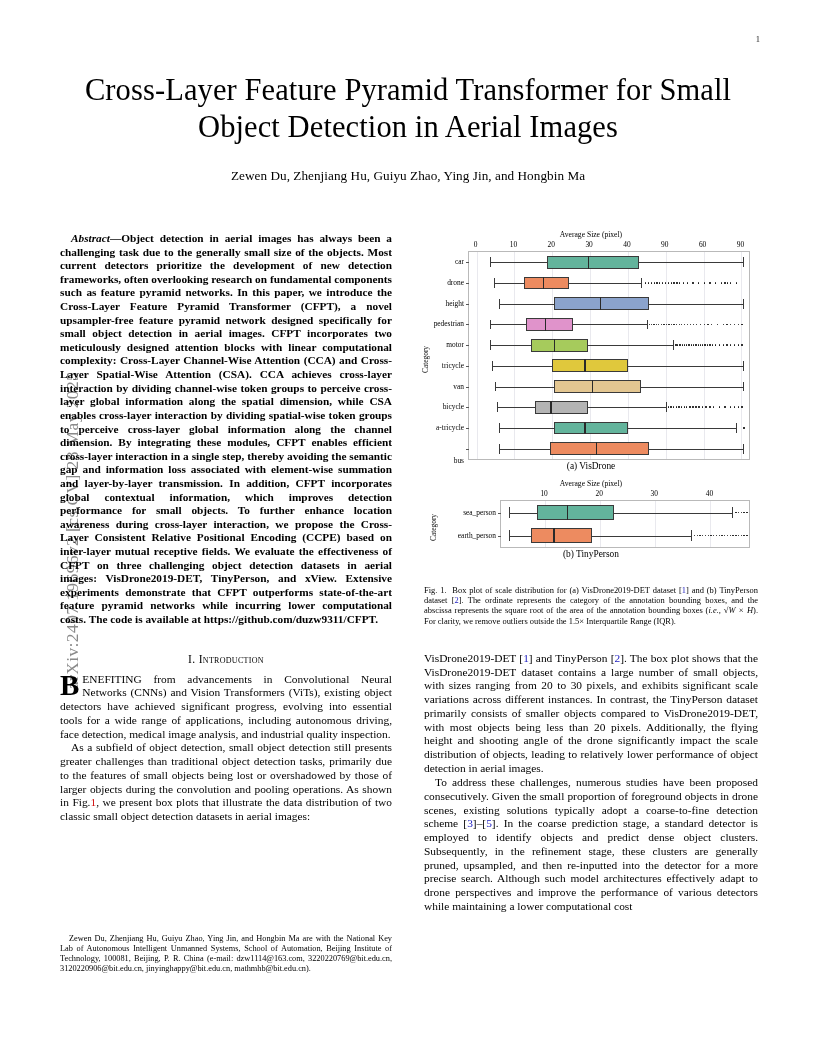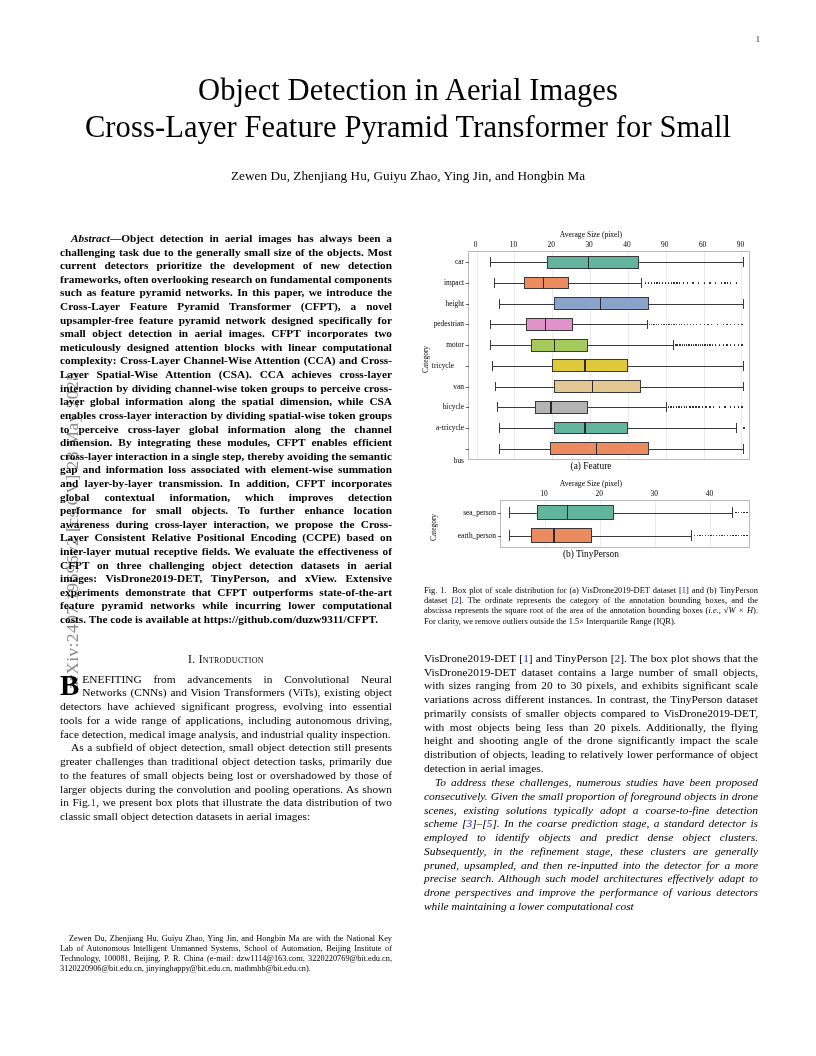--- a/index.html
+++ b/index.html
@@ -48,21 +48,21 @@
   #col-right { position:absolute; left:424px; top:232px; width:334px; }
 
   p.body {
     margin:0 0 0 0;
     font-size:11.4px;
     line-height:1.205;
     text-align:justify;
     text-indent:11px;
     hyphens:auto;
   }
-  p.body + p.body { margin-top:0.5px;font-style:italic; }
+  p.body + p.body { margin-top:0.5px; }
   p.abs {
     font-weight:bold;
     font-size:11.3px;
     line-height:1.205;
     text-align:justify;
     text-indent:11px;
     margin:0;
   }
   .abs-lead { font-style:italic; font-weight:bold; }
   .idx-lead { font-style:italic; font-weight:bold; }
@@ -146,22 +146,22 @@
 <body>
 
 <div class="page">
 
   <div id="arxiv-stamp">arXiv:2407.19696v2  [cs.CV]  28 May 2025</div>
 
   <div id="page-number">1</div>
 
   <div id="title-block">
     <div id="paper-title">
+      <div>Cross-Layer Feature Pyramid Transformer for Small</div>
       <div>Object Detection in Aerial Images</div>
-      <div>Cross-Layer Feature Pyramid Transformer for Small</div>
     </div>
     <div id="authors">Zewen Du, Zhenjiang Hu, Guiyu Zhao, Ying Jin, and Hongbin Ma</div>
   </div>
 
   <div id="col-left">
     <p class="abs"><span class="abs-lead">Abstract</span><span>—</span><span>Object detection in aerial images has always been a challenging task due to the generally small size of the objects. Most current detectors prioritize the development of new detection frameworks, often overlooking research on fundamental components such as feature pyramid networks. In this paper, we introduce the Cross-Layer Feature Pyramid Transformer (CFPT), a novel upsampler-free feature pyramid network designed specifically for small object detection in aerial images. CFPT incorporates two meticulously designed attention blocks with linear computational complexity: Cross-Layer Channel-Wise Attention (CCA) and Cross-Layer Spatial-Wise Attention (CSA). CCA achieves cross-layer interaction by dividing channel-wise token groups to perceive cross-layer global information along the spatial dimension, while CSA enables cross-layer interaction by dividing spatial-wise token groups to perceive cross-layer global information along the channel dimension. By integrating these modules, CFPT enables efficient cross-layer interaction in a single step, thereby avoiding the semantic gap and information loss associated with element-wise summation and layer-by-layer transmission. In addition, CFPT incorporates global contextual information, which improves detection performance for small objects. To further enhance location awareness during cross-layer interaction, we propose the Cross-Layer Consistent Relative Positional Encoding (CCPE) based on inter-layer mutual receptive fields. We evaluate the effectiveness of CFPT on three challenging object detection datasets in aerial images: VisDrone2019-DET, TinyPerson, and xView. Extensive experiments demonstrate that CFPT outperforms state-of-the-art feature pyramid networks while incurring lower computational costs. The code is available at https://github.com/duzw9311/CFPT.</span></p>
 
 
     <h2 class="section"><span class="num">I.</span>&nbsp;<span>Introduction</span></h2>
 
@@ -356,33 +356,33 @@
           <div class="tickmark" style="left: -3px; top: 175.95px;"></div>
           <div class="bp-whisker-line" style="left: 30.2703px; width: 244.054px; top: 196.65px;"></div>
           <div class="bp-cap" style="left: 30.2703px; top: 191.773px; height: 9.75384px;"></div>
           <div class="bp-cap" style="left: 274.324px; top: 191.773px; height: 9.75384px;"></div>
           <div class="bp-box" style="left: 81.3514px; width: 98.3784px; top: 190.233px; height: 12.834px; background: rgb(237, 139, 96);"></div>
           <div class="bp-median" style="left: 126.757px; top: 190.233px; height: 12.834px;"></div>
           <div class="tickmark" style="left: -3px; top: 196.65px;"></div>
         </div>
       <div id="plot-a-cats" style="position: absolute; left: 0px; top: 0px; width: 334px; height: 0px;">
           <div class="cat-label" style="top: 21.35px; right: 294px;">car</div>
-          <div class="cat-label" style="top: 42.05px; right: 294px;">impact</div>
+          <div class="cat-label" style="top: 42.05px; right: 294px;">drone</div>
           <div class="cat-label" style="top: 62.75px; right: 294px;">height</div>
           <div class="cat-label" style="top: 83.45px; right: 294px;">pedestrian</div>
           <div class="cat-label" style="top: 104.15px; right: 294px;">motor</div>
-          <div class="cat-label" style="top: 124.85px; right: 304px;">tricycle</div>
+          <div class="cat-label" style="top: 124.85px; right: 294px;">tricycle</div>
           <div class="cat-label" style="top: 145.55px; right: 294px;">van</div>
           <div class="cat-label" style="top: 166.25px; right: 294px;">bicycle</div>
           <div class="cat-label" style="top: 186.95px; right: 294px;">a-tricycle</div>
           <div class="cat-label" style="top: 220px; right: 294px;">bus</div>
         </div>
       <div class="ylabel-rot" style="left:-12px;top:115px;">Category</div>
     </div>
-    <div class="subfig-caption">(a) Feature</div>
+    <div class="subfig-caption">(a) VisDrone</div>
 
     <div class="axis-title" style="margin-top:8px;">Average Size (pixel)</div>
     <div class="plot-wrap" style="position: relative;">
       <div id="plot-b-ticks" style="position:relative;height:11px;">
           <div class="xtick-label" style="left: 120.089px; top: 0px;">10</div>
           <div class="xtick-label" style="left: 175.2px; top: 0px;">20</div>
           <div class="xtick-label" style="left: 230.311px; top: 0px;">30</div>
           <div class="xtick-label" style="left: 285.422px; top: 0px;">40</div>
         </div>
       <div id="plot-b" class="plot-area" style="height:48px;margin-left:76px;margin-right:8px;">

